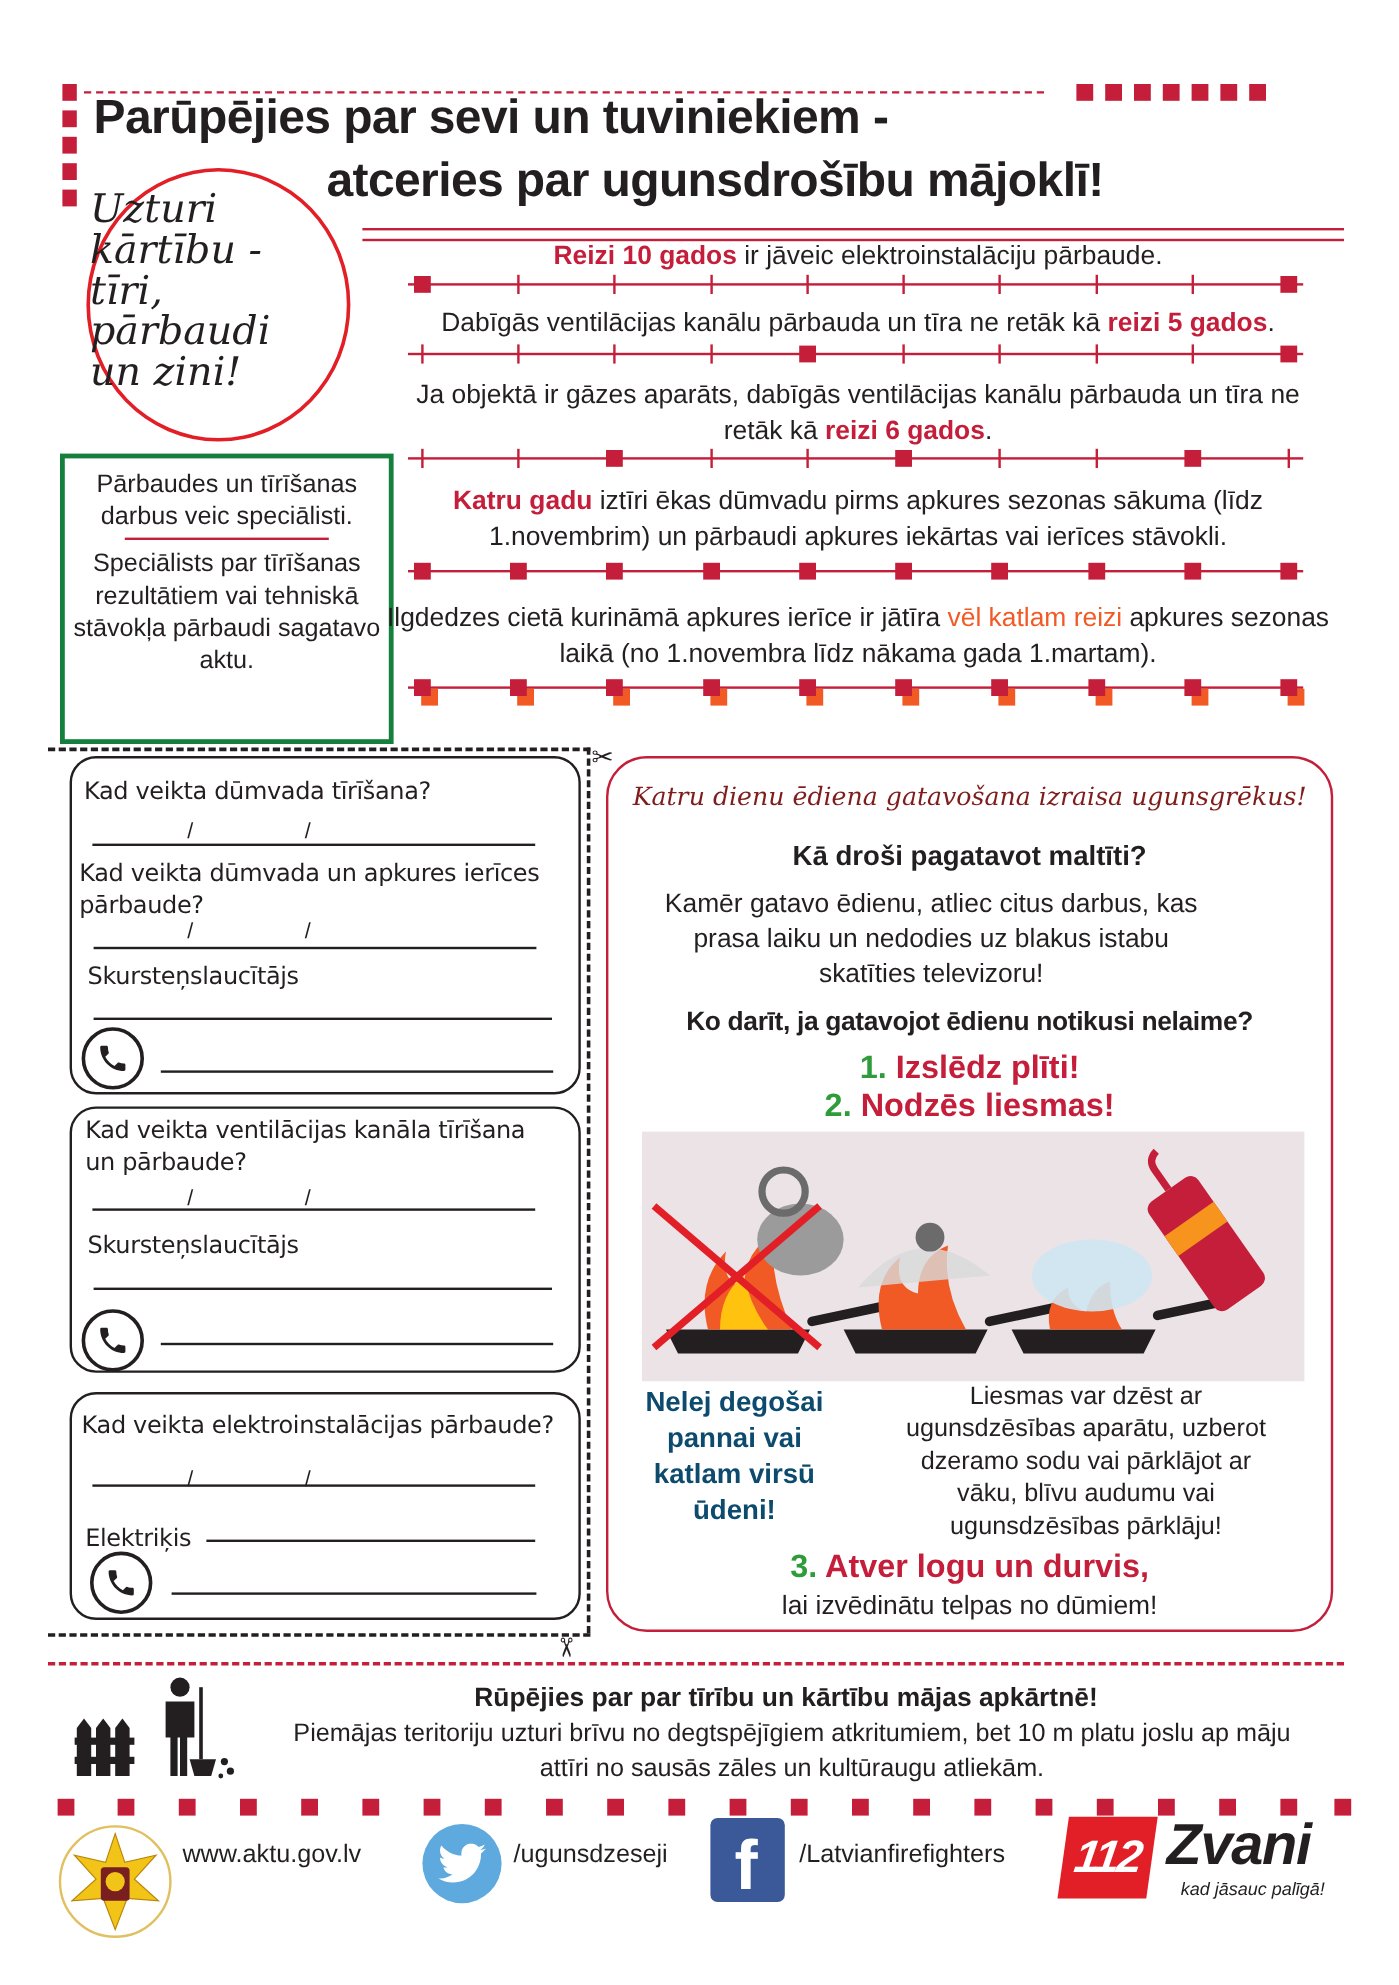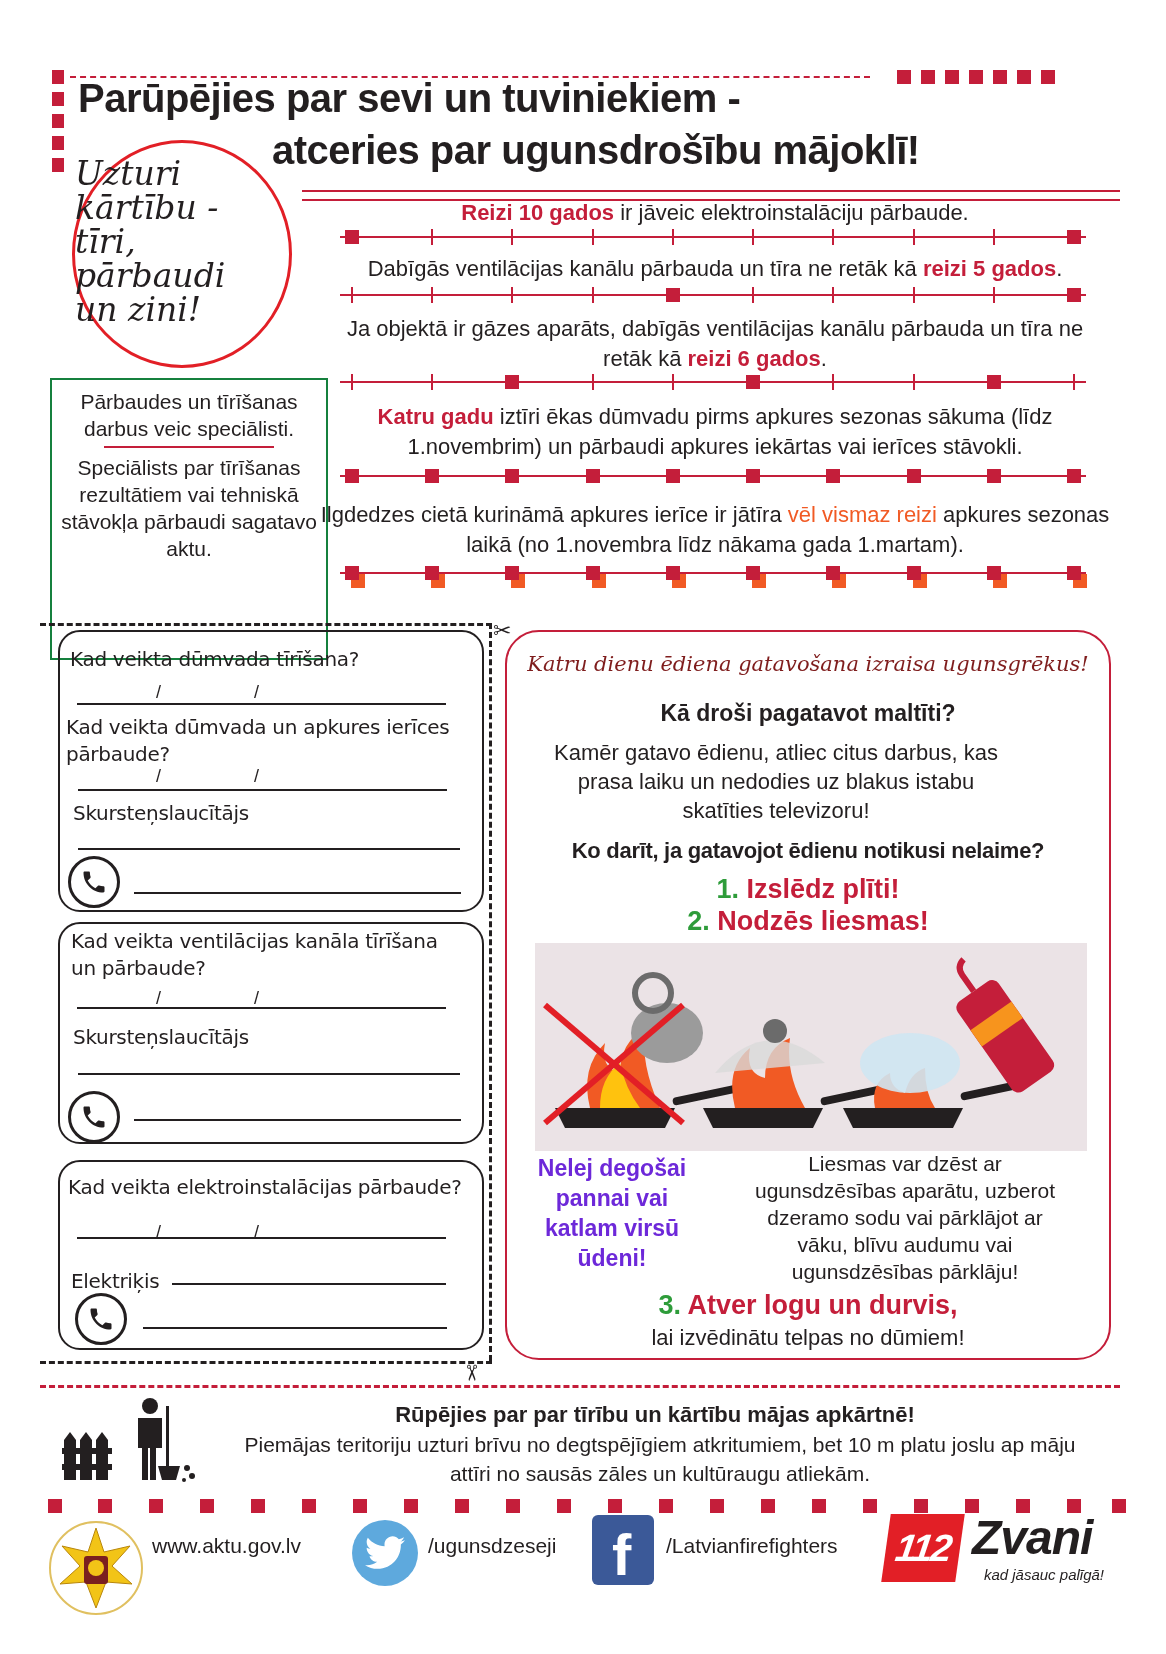--- a/index.html
+++ b/index.html
@@ -16,21 +16,21 @@
   .timeline{position:absolute;left:340px;width:746px;height:2px;background:#c41e3a;}
   .tick{position:absolute;width:2px;height:16px;background:#c41e3a;top:-7px;}
   .mark{position:absolute;width:14px;height:14px;background:#c41e3a;top:-6px;}
   .mark2{position:absolute;width:14px;height:14px;background:#f15a24;top:2px;}
   .ttext{position:absolute;left:320px;width:790px;text-align:center;font-size:22px;line-height:30px;color:#231f20;}
   .ttext b{font-weight:bold;}
   
   .circle{position:absolute;left:72px;top:140px;width:220px;height:228px;border:3px solid #e21f26;border-radius:50%;box-sizing:border-box;}
   .circle-text{position:absolute;left:0;top:14px;width:100%;text-align:left;font-family:"DejaVu Serif",serif;font-style:italic;font-size:33px;line-height:34px;color:#231f20;}
   
-  .infobox{position:absolute;left:50px;top:378px;width:278px;height:282px;border:2px solid #15803d;box-sizing:border-box;text-align:center;font-size:21px;line-height:27px;color:#231f20;}
+  .infobox{position:absolute;left:50px;top:378px;width:278px;height:242px;border:4px solid #15803d;box-sizing:border-box;text-align:center;font-size:21px;line-height:27px;color:#231f20;}
   .infobox .sep{width:170px;height:2px;background:#c41e3a;margin:4px auto 6px;}
   
   .cut-top{position:absolute;left:40px;top:623px;width:452px;border-top:3px dashed #231f20;}
   .cut-right{position:absolute;left:489px;top:623px;height:738px;border-left:3px dashed #231f20;}
   .cut-bottom{position:absolute;left:40px;top:1361px;width:452px;border-top:3px dashed #231f20;}
   
   .card{position:absolute;left:58px;width:426px;border:2px solid #231f20;border-radius:22px;box-sizing:border-box;}
   .q{position:absolute;font-size:20px;line-height:27px;color:#231f20;font-family:"DejaVu Sans",sans-serif;letter-spacing:-0.3px;}
   .line{position:absolute;height:2px;background:#231f20;}
   .slash{position:absolute;font-size:18px;color:#231f20;}
@@ -141,21 +141,21 @@
     <div class="mark" style="left: 245.667px;"></div>
     <div class="mark" style="left: 325.889px;"></div>
     <div class="mark" style="left: 406.111px;"></div>
     <div class="mark" style="left: 486.333px;"></div>
     <div class="mark" style="left: 566.556px;"></div>
     <div class="mark" style="left: 646.778px;"></div>
     <div class="mark" style="left: 727px;"></div>
   </div>
 
 <div class="ttext" style="top:500px;">
-  <span>Ilgdedzes cietā kurināmā apkures ierīce ir jātīra </span><span class="orange">vēl vismaz reizi</span><span> apkures sezonas laikā (no 1.novembra līdz nākama gada 1.martam).</span>
+  <span>Ilgdedzes cietā kurināmā apkures ierīce ir jātīra </span><span class="orange">vēl katlam reizi</span><span> apkures sezonas laikā (no 1.novembra līdz nākama gada 1.martam).</span>
 </div>
 <div class="timeline" style="top:572px;">
     <div class="mark" style="left: 5px; z-index: 2;"></div>
     <div class="mark2" style="left: 11px;"></div>
     <div class="mark" style="left: 85.2222px; z-index: 2;"></div>
     <div class="mark2" style="left: 91.2222px;"></div>
     <div class="mark" style="left: 165.444px; z-index: 2;"></div>
     <div class="mark2" style="left: 171.444px;"></div>
     <div class="mark" style="left: 245.667px; z-index: 2;"></div>
     <div class="mark2" style="left: 251.667px;"></div>
@@ -263,21 +263,21 @@
     <ellipse cx="375" cy="120" rx="50" ry="30" fill="#cfe6f2" opacity="0.9"></ellipse>
 
     <g transform="rotate(-35 460 70)">
       <rect x="430" y="40" width="50" height="110" rx="8" fill="#c41e3a"></rect>
       <rect x="430" y="70" width="50" height="20" fill="#f7941d"></rect>
       <path d="M455 40 v-20 q0-10 10-12" stroke="#c41e3a" stroke-width="6" fill="none"></path>
     </g>
   </svg>
 </div>
 
-<div class="abs center" style="left:532px;top:1153px;width:160px;font-weight:bold;font-size:23px;line-height:30px;color:#6d28d9;">Nelej degošai pannai vai katlam virsū ūdeni!</div>
+<div class="abs center" style="left:532px;top:1153px;width:160px;font-weight:bold;font-size:23px;line-height:30px;color:#0c4a6e;">Nelej degošai pannai vai katlam virsū ūdeni!</div>
 <div class="abs center" style="left:745px;top:1150px;width:320px;font-size:21px;line-height:27px;">Liesmas var dzēst ar ugunsdzēsības aparātu, uzberot dzeramo sodu vai pārklājot ar vāku, blīvu audumu vai ugunsdzēsības pārklāju!</div>
 <div class="abs center" style="left:505px;top:1290px;width:606px;font-weight:bold;font-size:27px;">
   <span class="green">3.</span> <span class="red">Atver logu un durvis,</span>
 </div>
 <div class="abs center" style="left:505px;top:1325px;width:606px;font-size:22px;">lai izvēdinātu telpas no dūmiem!</div>
 
 <div class="dash-red"></div>
 <div class="abs" style="left:62px;top:1396px;">
   <svg width="140" height="90" viewBox="0 0 140 90">
     <g fill="#231f20">

